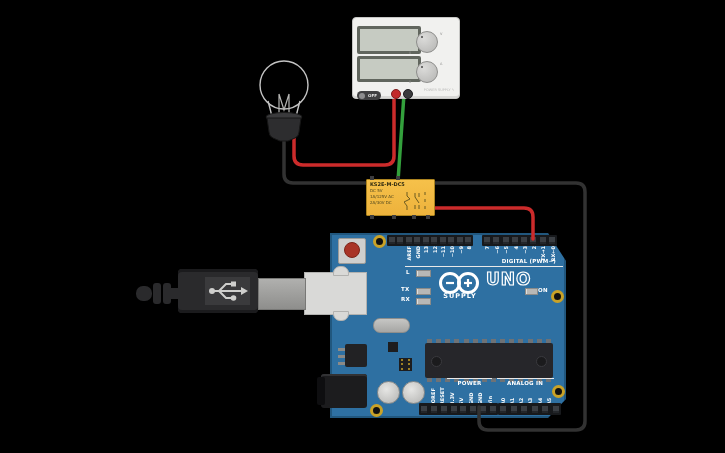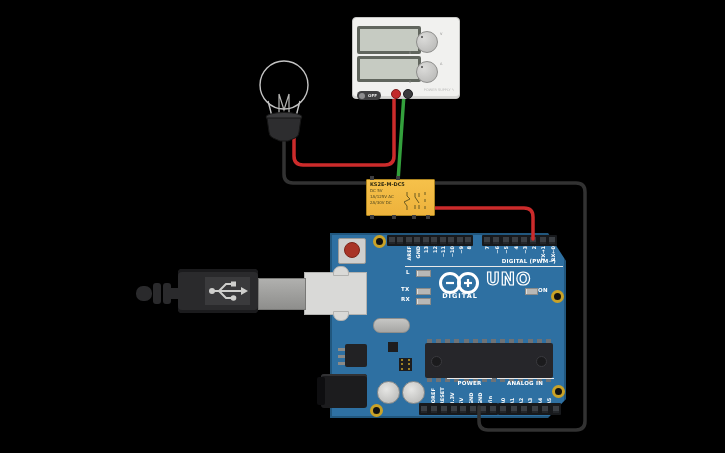--- a/index.html
+++ b/index.html
@@ -181,21 +181,21 @@
 <span class="abs wtext" style="left:401px;top:296px;">RX</span>
 <div class="abs ledbar" style="left:416px;top:298px;width:13px;"></div>
 
 <svg class="abs" style="left:435px;top:270px;z-index:2;" width="50" height="28">
   <circle cx="15" cy="13" r="9.5" stroke="#fff" stroke-width="3" fill="none"></circle>
   <circle cx="33" cy="13" r="9.5" stroke="#fff" stroke-width="3" fill="none"></circle>
   <line x1="11" y1="13" x2="19" y2="13" stroke="#fff" stroke-width="2.2"></line>
   <line x1="29" y1="13" x2="37" y2="13" stroke="#fff" stroke-width="2.2"></line>
   <line x1="33" y1="9" x2="33" y2="17" stroke="#fff" stroke-width="2.2"></line>
 </svg>
-<span class="abs" style="left:433px;top:292px;width:54px;text-align:center;font-size:6.5px;font-weight:bold;color:#fff;letter-spacing:1px;z-index:2;">DIGITAL</span>
+<span class="abs" style="left:433px;top:292px;width:54px;text-align:center;font-size:6.5px;font-weight:bold;color:#fff;letter-spacing:1px;z-index:2;">SUPPLY</span>
 <span class="abs" style="left:486px;top:269px;font-size:17px;font-weight:bold;color:transparent;-webkit-text-stroke:1.2px #fff;letter-spacing:1px;z-index:2;">UNO</span>
 
 <div class="abs ledbar" style="left:525px;top:288px;width:11px;"></div>
 <span class="abs wtext" style="left:538px;top:287px;">ON</span>
 
 <div class="abs usb-part" style="left:373px;top:318px;width:35px;height:13px;border-radius:7px;background:linear-gradient(#c6c6c4,#a6a6a4);border:1px solid #8e8e8c;"></div>
 <div class="abs usb-part" style="left:345px;top:344px;width:22px;height:23px;background:#222224;border-radius:2px;"></div>
 <div class="abs usb-part" style="left:338px;top:348px;width:7px;height:3px;background:#8a8a88;"></div>
 <div class="abs usb-part" style="left:338px;top:355px;width:7px;height:3px;background:#8a8a88;"></div>
 <div class="abs usb-part" style="left:338px;top:362px;width:7px;height:3px;background:#8a8a88;"></div>

